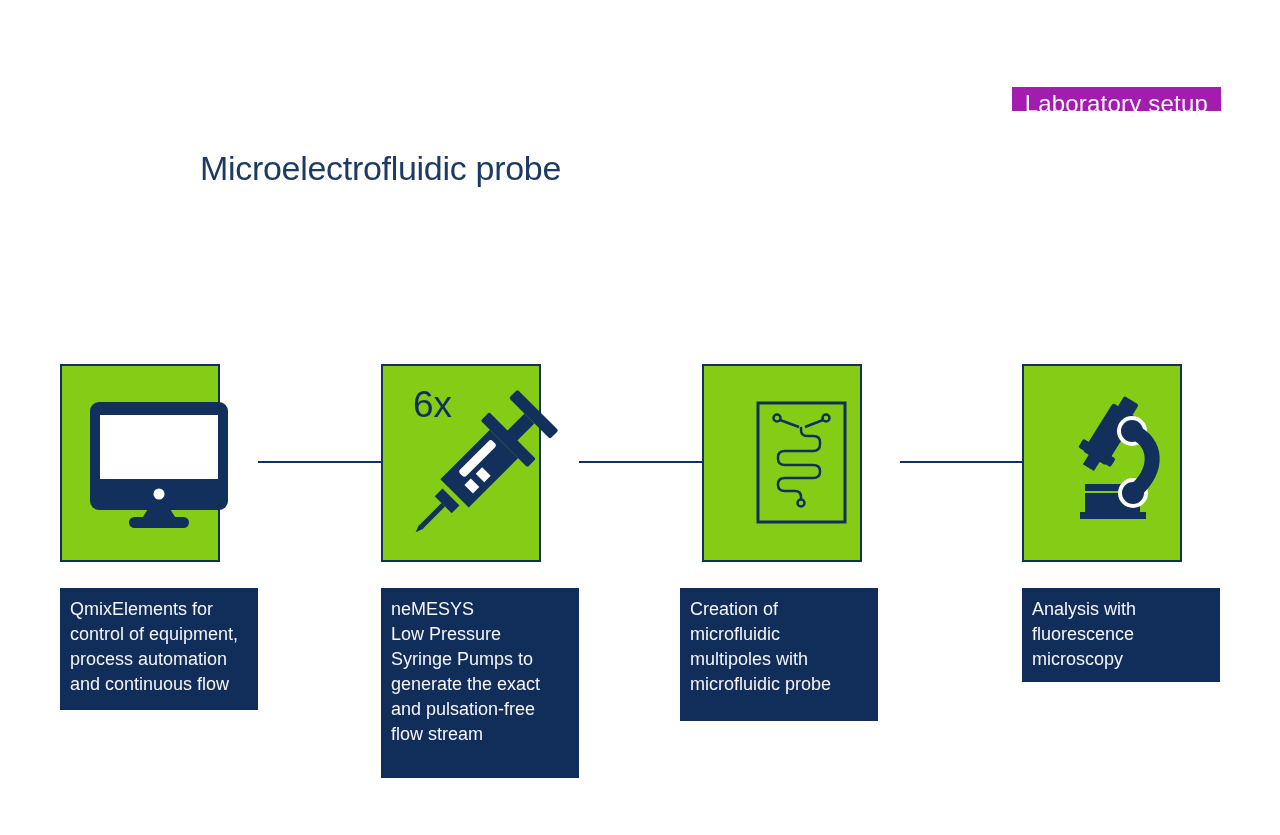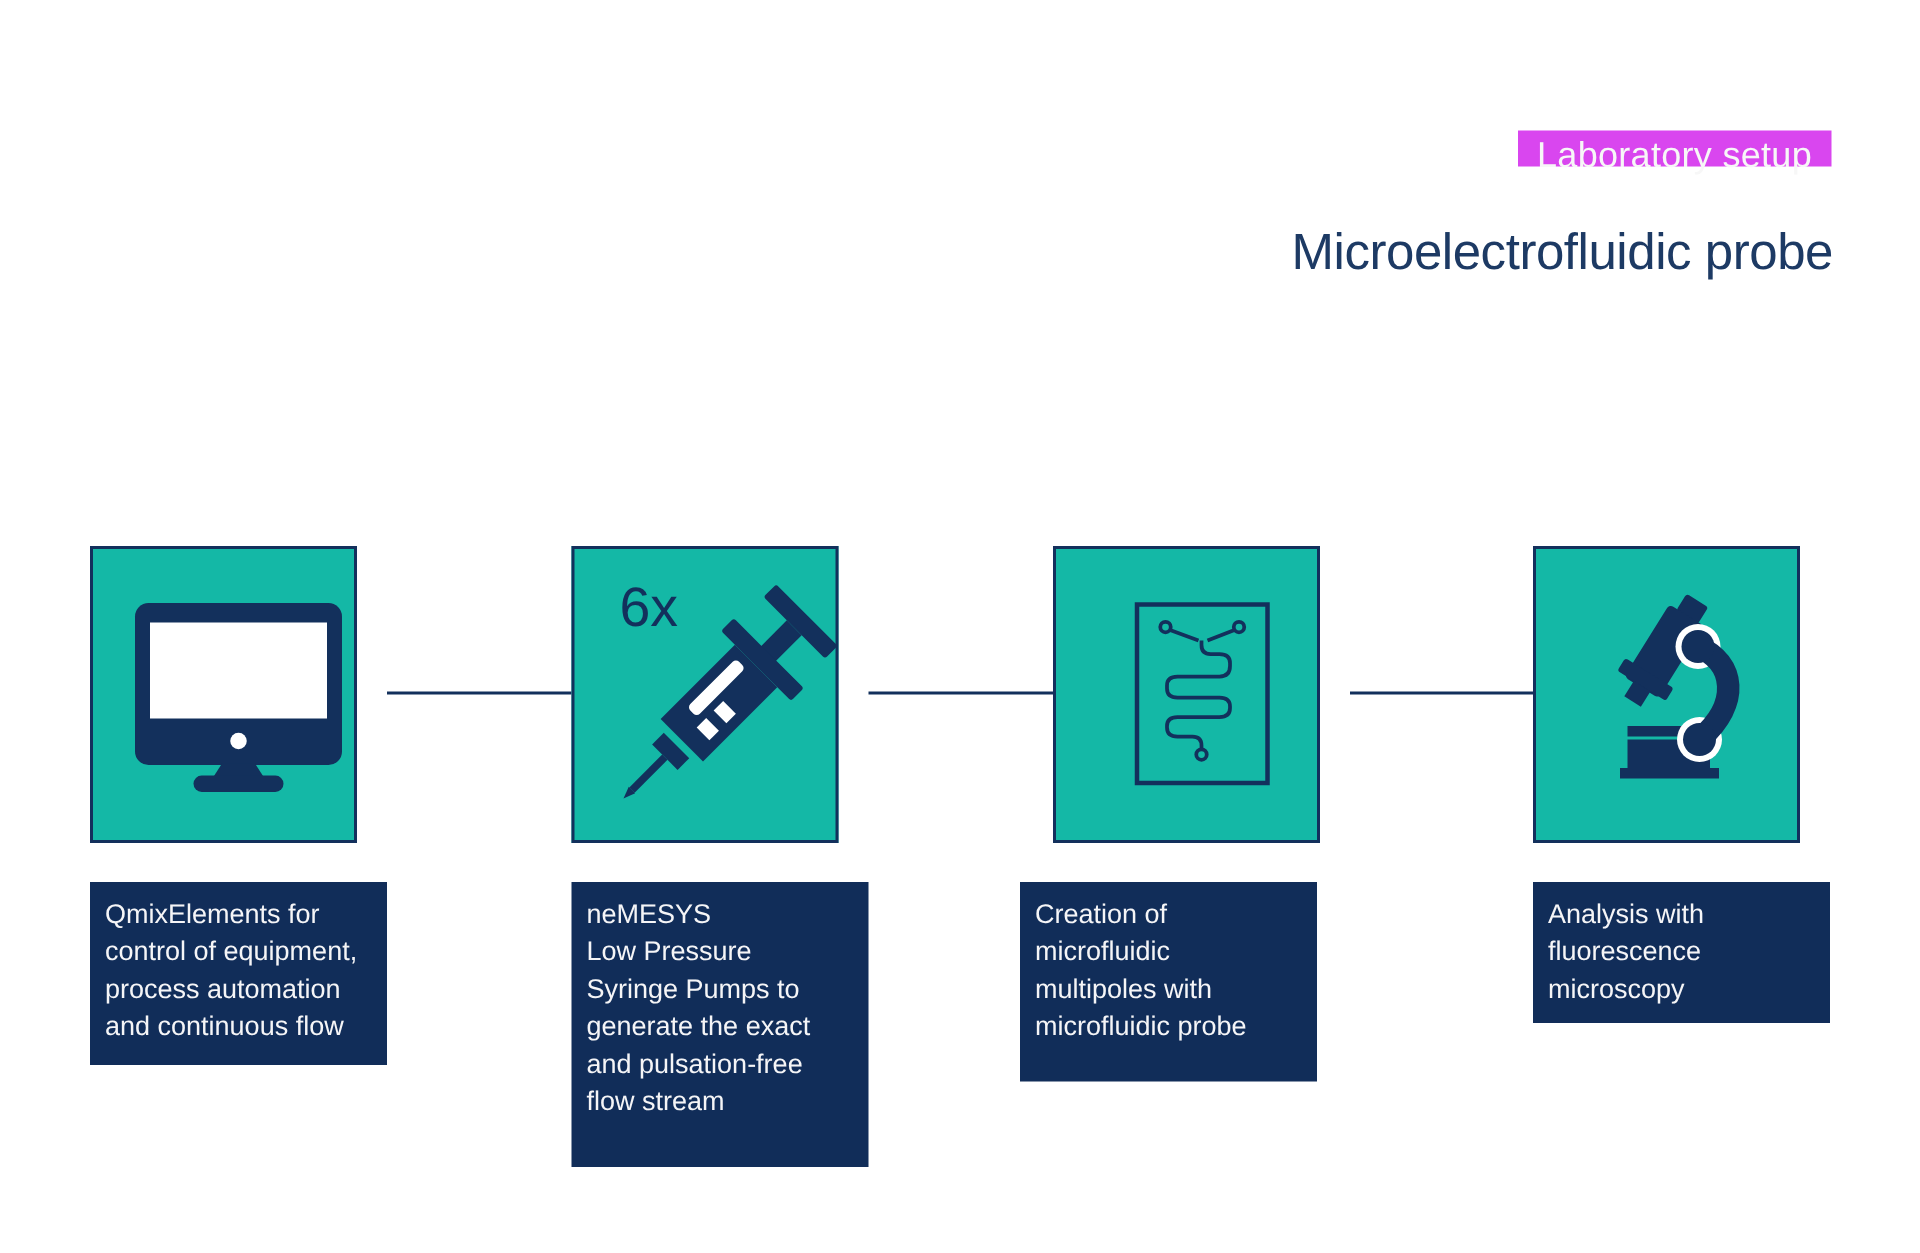--- a/index.html
+++ b/index.html
@@ -13,48 +13,48 @@
   }
 
   
   .badge {
     position: absolute;
     top: 87px;
     right: 59px;
     height: 24px;
     line-height: 34px;
     padding: 0 13px;
-    background: #d946ef;
+    background: #a21caf;
     color: #f7f7f7;
     font-size: 24px;
     font-weight: 300;
     letter-spacing: 0.2px;
   }
   .title {
     position: absolute;
     top: 143px;
     right: 58px;
     left: 200px;
-    text-align: right;
+    text-align: left;
     color: #1D3A64;
     font-size: 34px;
     font-weight: 300;
     line-height: 50px;
     letter-spacing: -0.3px;
   }
 
   
   .stepbox {
     position: absolute;
     top: 364px;
-    width: 178px;
+    width: 160px;
     height: 198px;
     border: 2px solid #13305C;
     box-sizing: border-box;
-    background: #14b8a6;
+    background: #84cc16;
   }
   .stepbox svg { position: absolute; left: 0; top: 0; }
   .pos-1 { left: 60px; }
   .pos-2 { left: 381px; }
   .pos-3 { left: 702px; }
   .pos-4 { left: 1022px; }
 
   .connector {
     position: absolute;
     top: 461px;

